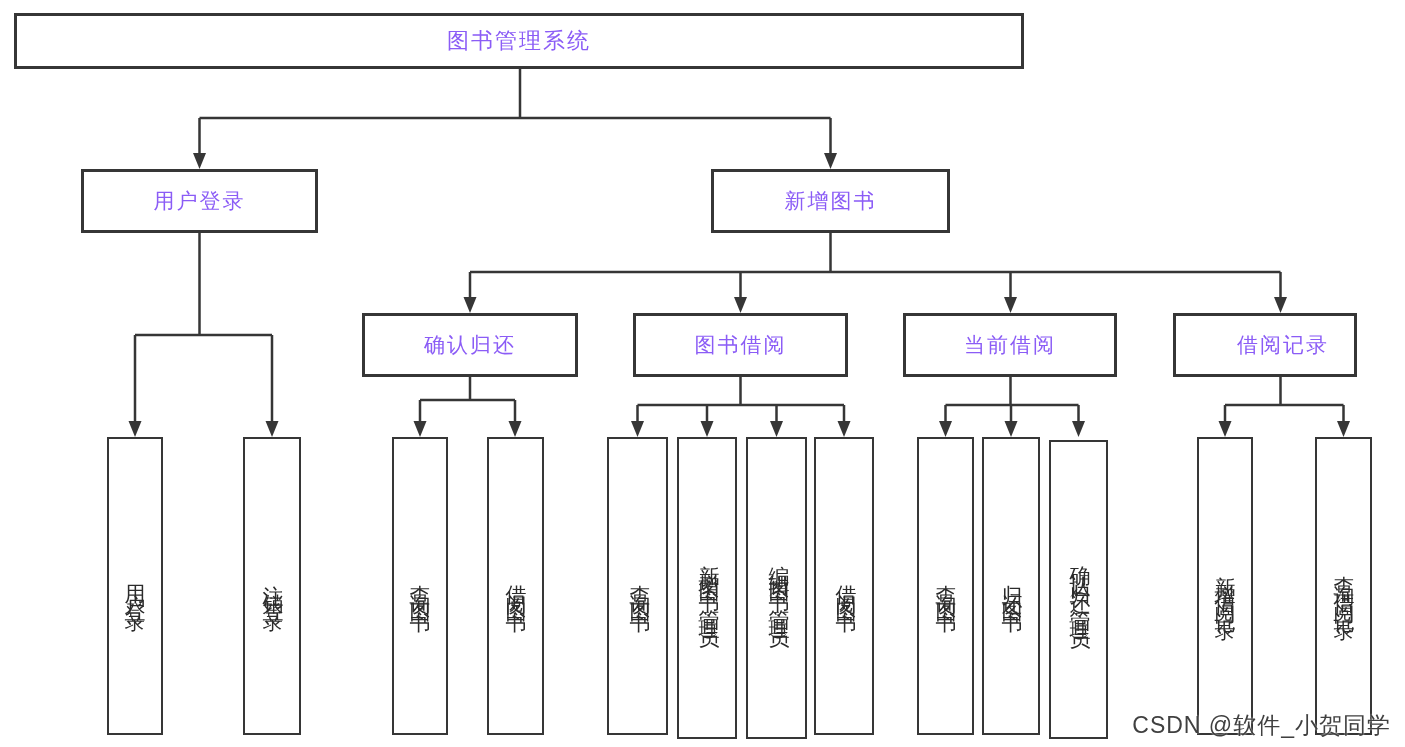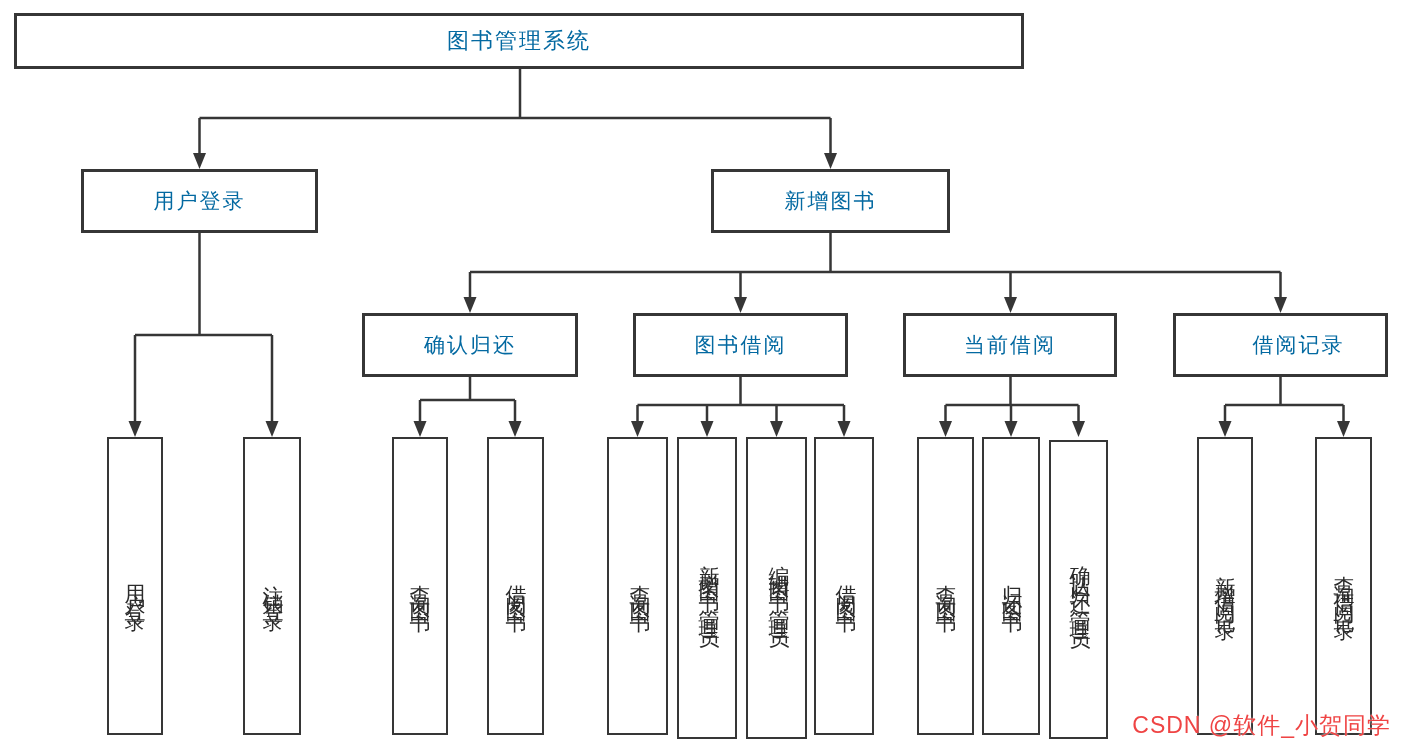--- a/index.html
+++ b/index.html
@@ -4,34 +4,34 @@
 <style>
   html,body{margin:0;padding:0;background:#ffffff;}
   body{
     width:1405px;height:747px;position:relative;overflow:hidden;
     font-family:"Liberation Sans","DejaVu Sans",sans-serif;
   }
   #canvas{position:absolute;left:0;top:0;width:1405px;height:747px;}
   svg.connectors{position:absolute;left:0;top:0;z-index:1;}
   .node{
     position:absolute;z-index:2;box-sizing:border-box;
-    background:#ffffff;border:3px solid #363636;color:#0369a1;
+    background:#ffffff;border:3px solid #363636;color:#8b5cf6;
     display:flex;align-items:center;justify-content:center;
   }
   .h-node{font-size:21px;letter-spacing:2px;white-space:nowrap;}
   .root-node{font-size:22px;}
   .leaf{
     border-width:2.5px;display:block;
     writing-mode:vertical-rl;text-align:center;
     font-size:21px;letter-spacing:9px;line-height:52px;
     color:#2b2b2b;
   }
   .watermark{
     position:absolute;z-index:3;right:14px;bottom:6px;
-    font-size:23px;letter-spacing:1px;color:#ef4444;
+    font-size:23px;letter-spacing:1px;color:#404040;
     text-shadow:0 0 2px #ffffff;white-space:nowrap;
   }
 </style>
 </head>
 <body>
 
 <div id="canvas">
 
   <svg class="connectors" width="1405" height="747" viewBox="0 0 1405 747">
     <g stroke="#363636" stroke-width="2.5" fill="none">
@@ -86,21 +86,21 @@
 
   <div class="node h-node" style="left:362px;top:313px;width:216px;height:64px;">
     <span>确认归还</span>
   </div>
   <div class="node h-node" style="left:633px;top:313px;width:215px;height:64px;">
     <span>图书借阅</span>
   </div>
   <div class="node h-node" style="left:903px;top:313px;width:214px;height:64px;">
     <span>当前借阅</span>
   </div>
-  <div class="node h-node" style="left:1173px;top:313px;width:215px;height:64px;padding-left:36px;">
+  <div class="node h-node" style="left:1173px;top:313px;width:184px;height:64px;padding-left:36px;">
     <span>借阅记录</span>
   </div>
 
   <div class="node leaf" style="left:107px;top:437px;width:56px;height:298px;">用户登录</div>
   <div class="node leaf" style="left:243px;top:437px;width:58px;height:298px;">注销登录</div>
 
   <div class="node leaf" style="left:392px;top:437px;width:56px;height:298px;">查询图书</div>
   <div class="node leaf" style="left:487px;top:437px;width:57px;height:298px;">借阅图书</div>
 
   <div class="node leaf" style="left:607px;top:437px;width:61px;height:298px;">查询图书</div>

